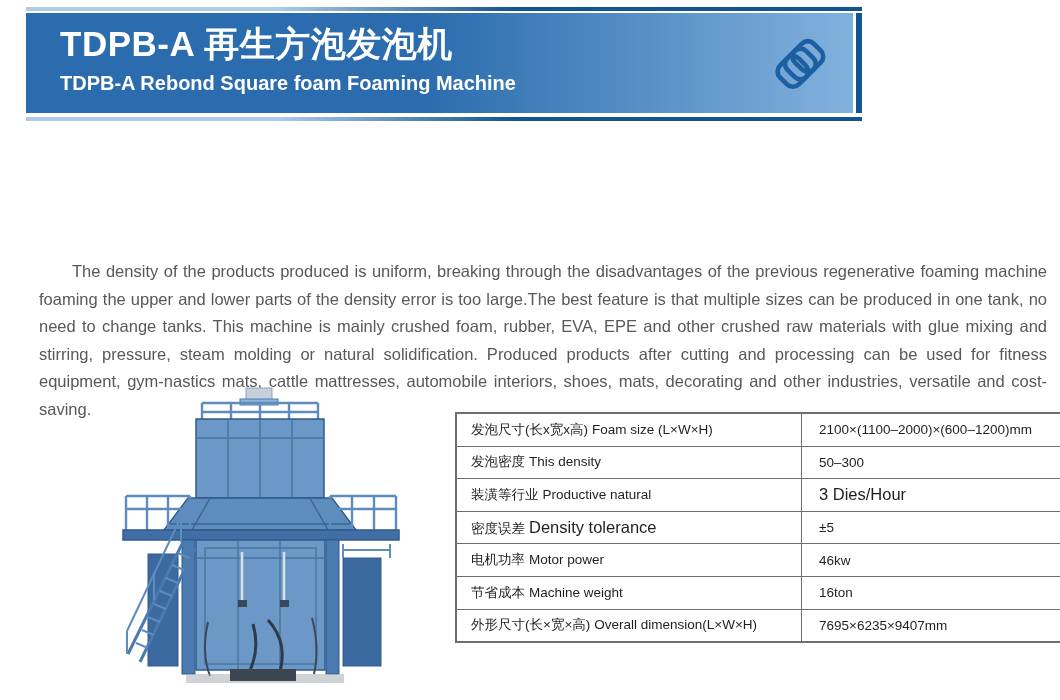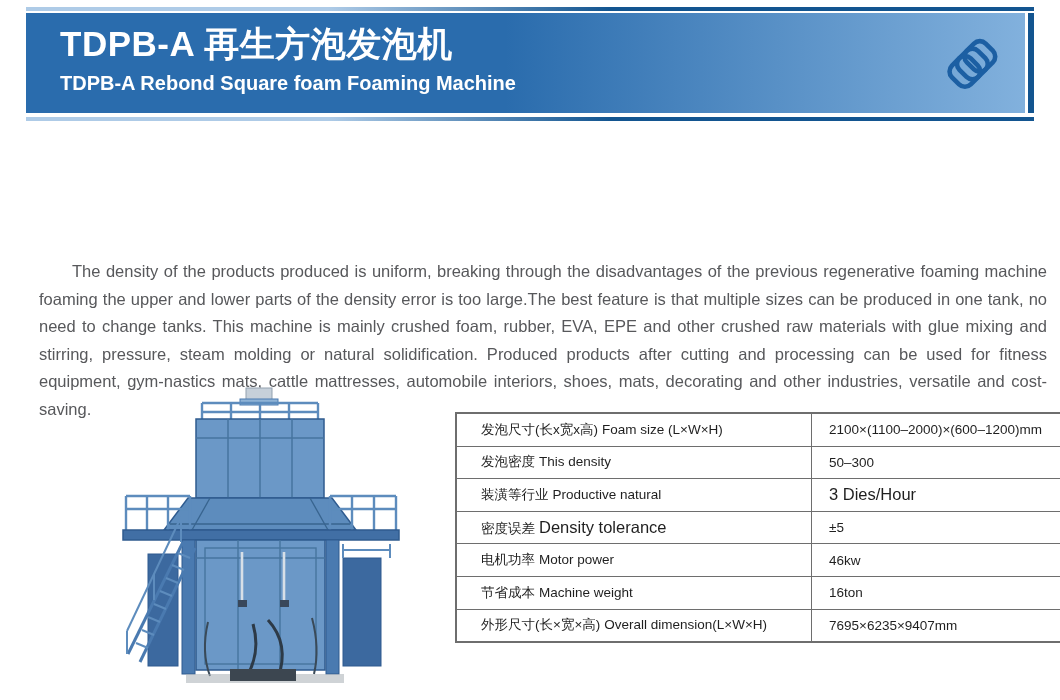--- a/index.html
+++ b/index.html
@@ -4,21 +4,21 @@
 <style>
   html,body{margin:0;padding:0;}
   body{
     width:1060px;height:700px;background:#ffffff;
     font-family:"Liberation Sans",sans-serif;
     overflow:hidden;
   }
   .page{position:relative;width:1060px;height:700px;background:#fff;}
 
   
-  .hdr{position:absolute;left:26px;top:7px;width:1008px;height:114px;}
+  .hdr{position:absolute;left:26px;top:7px;width:836px;height:114px;}
   .rule{position:absolute;left:0;width:100%;height:4px;
     background:linear-gradient(to right,var(--rule-light) 0%,var(--rule-light) 30%,var(--rule-dark) 58%,var(--rule-dark) 100%);}
   .rule-top{top:0;}
   .rule-bottom{bottom:0;}
   .banner{
     position:absolute;left:0;top:6px;right:9px;height:100px;
     background:linear-gradient(to right,var(--banner-dark) 0%,var(--banner-dark) 48%,var(--banner-light) 100%);
   }
   .endcap{position:absolute;right:0;top:6px;width:6px;height:100px;background:var(--endcap);}
   .banner-text{position:absolute;left:34px;top:11px;color:#fff;}
@@ -40,21 +40,21 @@
 
   
   .machine{position:absolute;left:90px;top:386px;}
   .spec-table{
     position:absolute;left:455px;top:412px;width:580px;
     border-collapse:collapse;table-layout:fixed;
     color:#1f1f1f;font-size:13.5px;
   }
   .spec-table td{
     border:1px solid var(--table-border);
-    height:31.6px;padding:0 6px 0 24px;
+    height:31.6px;padding:0 6px 0 14px;
     white-space:nowrap;overflow:hidden;
   }
   .spec-table{border:2px solid var(--table-border);}
   .spec-table td.val{padding-left:17px;width:248px;}
   .spec-table td.lbl{width:324px;}
   .lg{font-size:16.5px;}
   .lbl-en{margin-left:4px;}
 </style>
 </head>
 <body>

